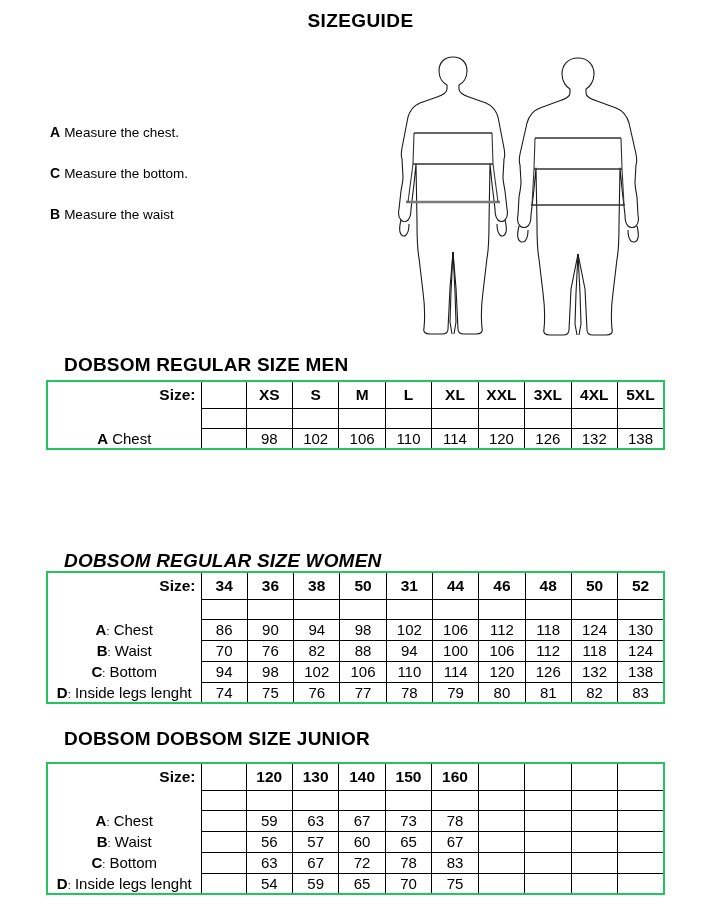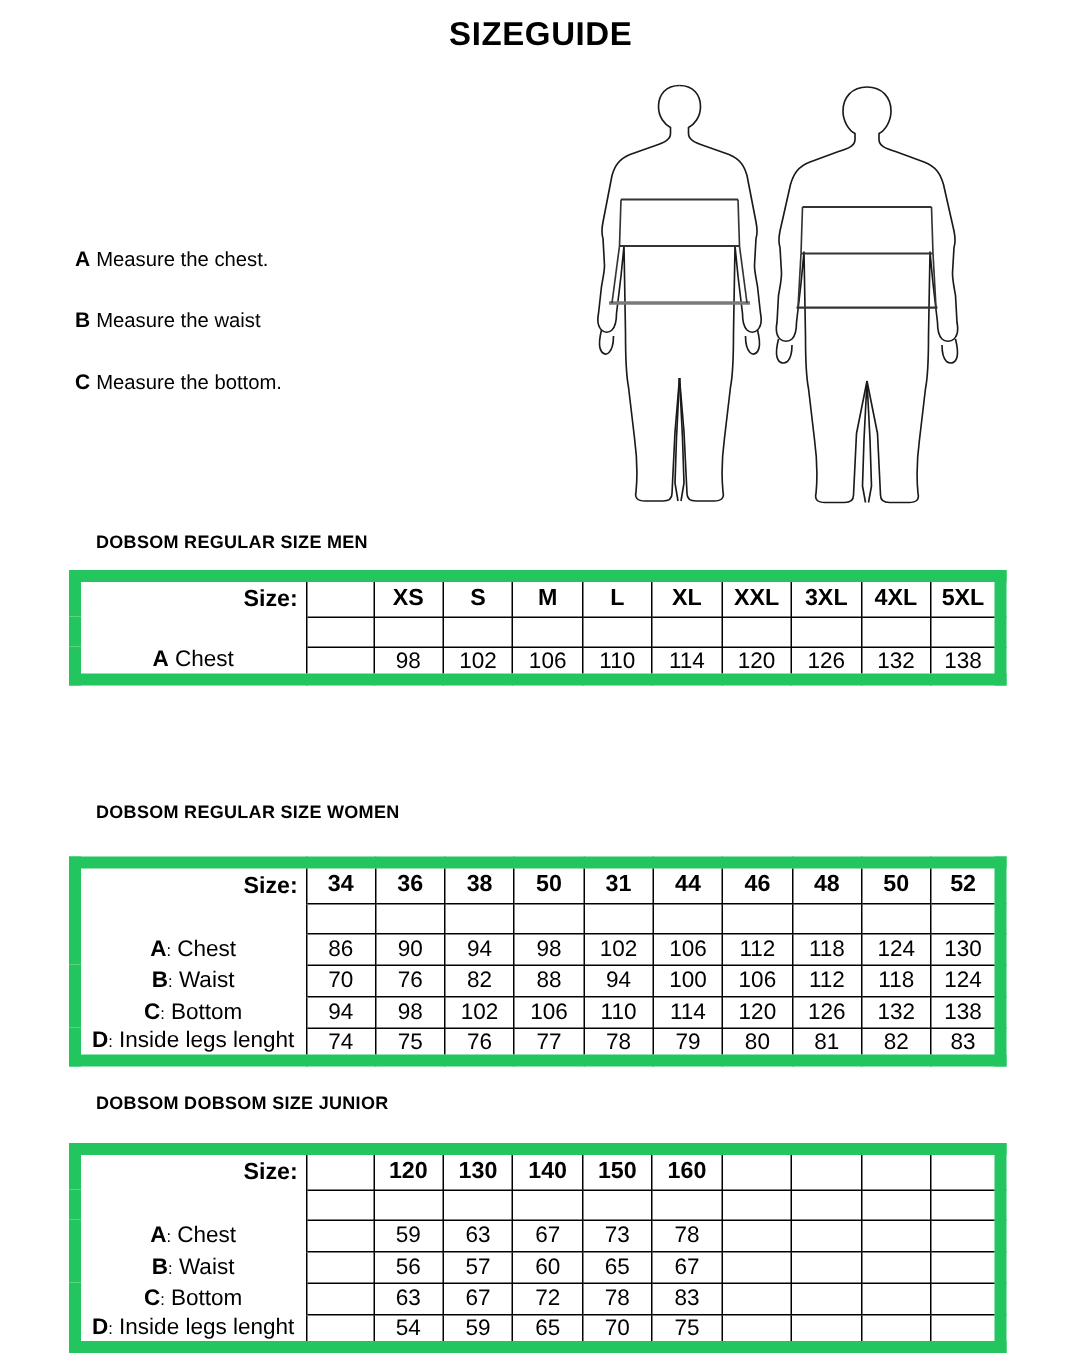--- a/index.html
+++ b/index.html
@@ -17,32 +17,31 @@
     overflow: hidden;
   }
 
   
   .page-title {
     position: absolute;
     top: 10px;
     left: 0;
     width: 721px;
     text-align: center;
-    font-size: 22px;
+    font-size: 19px;
     font-weight: bold;
     letter-spacing: 0.4px;
   }
 
   
   .legend {
     position: absolute;
     left: 50px;
     top: 124px;
     width: 300px;
-    margin-top: 40px;
   }
   .legend-row {
     height: 41px;
     font-size: 13.5px;
     line-height: 16px;
     white-space: nowrap;
   }
   .legend-key {
     font-weight: bold;
     font-size: 14px;
@@ -64,36 +63,36 @@
     position: absolute;
     top: 0;
   }
   .figure-front { left: 0; }
   .figure-back  { left: 118px; }
 
   
   .section-heading {
     position: absolute;
     left: 64px;
-    font-size: 12px;
+    font-size: 19px;
     font-weight: bold;
     letter-spacing: 0.2px;
     white-space: nowrap;
   }
   #heading-men    { top: 354px; }
-  #heading-women  { top: 534px; }
+  #heading-women  { top: 550px; font-style: italic; }
   #heading-junior { top: 728px; }
 
   
   .size-table {
     position: absolute;
     left: 46px;
     border-collapse: collapse;
     table-layout: fixed;
-    border: 8px solid #22c55e;
+    border: 2px solid #22c55e;
   }
   #table-men    { top: 380px; width: 617px; }
   #table-women  { top: 571px; width: 617px; }
   #table-junior { top: 762px; width: 617px; }
 
   .size-table td,
   .size-table th {
     border: 1px solid #000;
     padding: 0;
     margin: 0;
@@ -143,24 +142,24 @@
 </head>
 <body>
 
 <div class="page-title">SIZEGUIDE</div>
 
 <div class="legend">
   <div class="legend-row">
     <span class="legend-key">A</span><span class="legend-text">Measure the chest.</span>
   </div>
   <div class="legend-row">
-    <span class="legend-key">B</span><span class="legend-text">Measure the waist</span>
+    <span class="legend-key">C</span><span class="legend-text">Measure the bottom.</span>
   </div>
   <div class="legend-row">
-    <span class="legend-key">C</span><span class="legend-text">Measure the bottom.</span>
+    <span class="legend-key">B</span><span class="legend-text">Measure the waist</span>
   </div>
 </div>
 
 <div class="figures">
 
   <svg class="figure figure-front" width="130" height="285" viewBox="0 0 130 285">
     <g fill="none" stroke="#1a1a1a" stroke-width="1.1" stroke-linejoin="round">
 
       <path d="M55 5 C46 5 41 11 41 19 C41 26 45 31 49 33
                L49 37 C49 41 45 43 39 45

